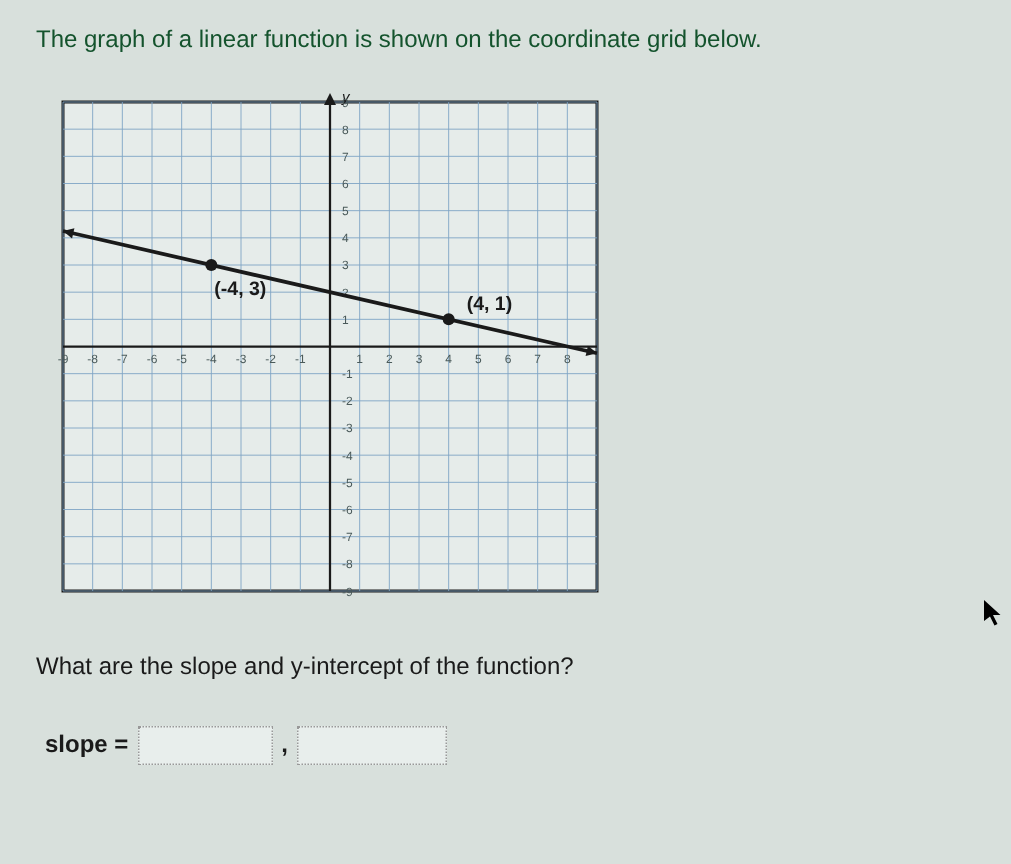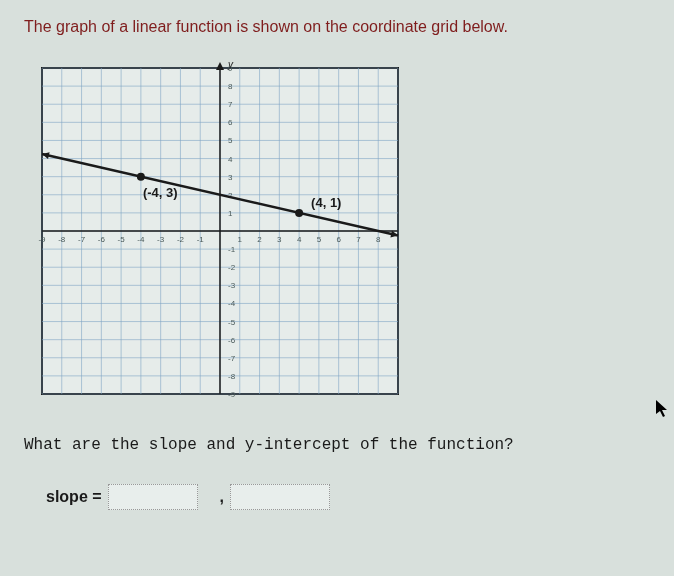--- a/index.html
+++ b/index.html
@@ -10,49 +10,47 @@
     body {
       width: 674px;
       height: 576px;
       background: #d8e0dc;
       font-family: Arial, sans-serif;
       padding: 18px 24px;
       position: relative;
     }
     .prompt-text {
       font-size: 16px;
-      color: #7f1d1d;
+      color: #14532d;
       margin-bottom: 20px;
     }
     .chart-container {
       width: 380px;
       height: 350px;
       margin-bottom: 30px;
       margin-left: 6px;
     }
     .question-text {
       font-size: 16px;
       color: #1a1a1a;
       margin-bottom: 30px;
       margin-top: 10px;
-      font-family: Liberation Mono, monospace;
     }
     .answer-row {
       display: flex;
       align-items: center;
       gap: 6px;
       margin-left: 6px;
     }
     .label {
       font-size: 16px;
       color: #1a1a1a;
     }
     .label-bold {
       font-weight: bold;
-      margin-left: 16px;
     }
     .input-box {
       display: inline-block;
       width: 90px;
       height: 26px;
       border: 1px dotted #999;
       background: #e8eeec;
       vertical-align: middle;
     }
     .input-box-wide {

